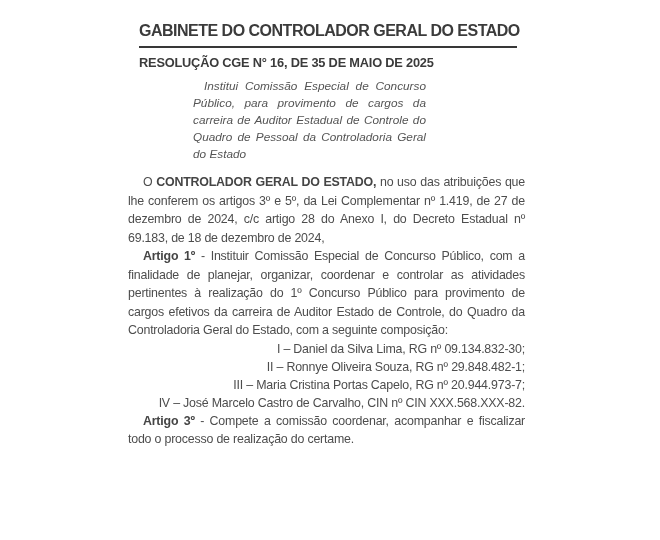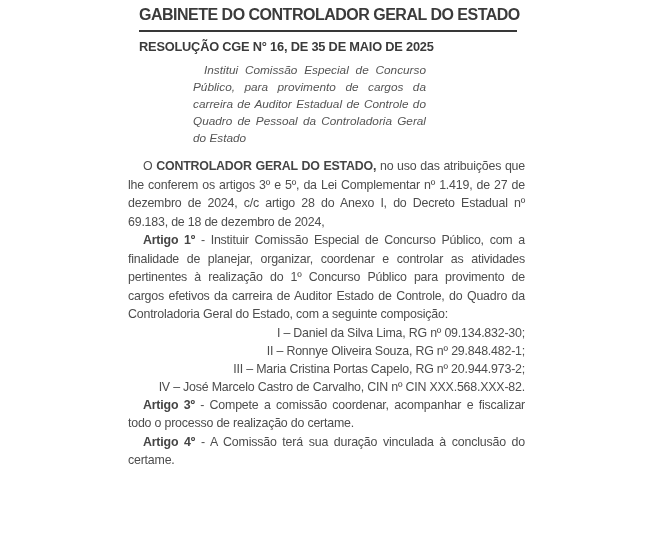--- a/index.html
+++ b/index.html
@@ -15,21 +15,21 @@
     background: #ffffff;
   }
   .doc {
     position: absolute;
     left: 128px; top: 0;
     width: 397px;
     color: #4d4d4d;
   }
   .dept-heading {
     margin: 0 0 0 11px;
-    padding: 5px 0 5px 0;
+    padding: 21px 0 5px 0;
     width: 378px;
     box-sizing: border-box;
     font-size: 16px;
     font-weight: bold;
     letter-spacing: -0.5px;
     line-height: 20px;
     color: #3b3b3b;
     border-bottom: 2px solid #383838;
     white-space: nowrap;
   }
@@ -89,28 +89,26 @@
       <strong>CONTROLADOR GERAL DO ESTADO,</strong>
       <span>no uso das atribuições que lhe conferem os artigos 3º e 5º, da Lei Complementar nº 1.419, de 27 de dezembro de 2024, c/c artigo 28 do Anexo I, do Decreto Estadual nº 69.183, de 18 de dezembro de 2024,</span></p>
 
 
     <p class="body-p"><strong>Artigo 1º</strong>
       <span>- Instituir Comissão Especial de Concurso Público, com a finalidade de planejar, organizar, coordenar e controlar as atividades pertinentes à realização do 1º Concurso Público para provimento de cargos efetivos da carreira de Auditor Estado de Controle, do Quadro da Controladoria Geral do Estado, com a seguinte composição:</span></p>
 
     <div class="members">
       <p>I – Daniel da Silva Lima, RG nº 09.134.832-30;</p>
       <p>II – Ronnye Oliveira Souza, RG nº 29.848.482-1;</p>
-      <p>III – Maria Cristina Portas Capelo, RG nº 20.944.973-2;</p>
+      <p>III – Maria Cristina Portas Capelo, RG nº 20.944.973-7;</p>
       <p>IV – José Marcelo Castro de Carvalho, CIN nº CIN XXX.568.XXX-82.</p>
     </div>
 
 
     <p class="body-p"><strong>Artigo 3º</strong>
       <span>- Compete a comissão coordenar, acompanhar e fiscalizar todo o processo de realização do certame.</span></p>
 
-    <p class="body-p"><strong>Artigo 4º</strong>
-      <span>- A Comissão terá sua duração vinculada à conclusão do certame.</span></p>
 
     <p class="body-p">
       </p>
 
   </div>
 </div>
 
 </body></html>

